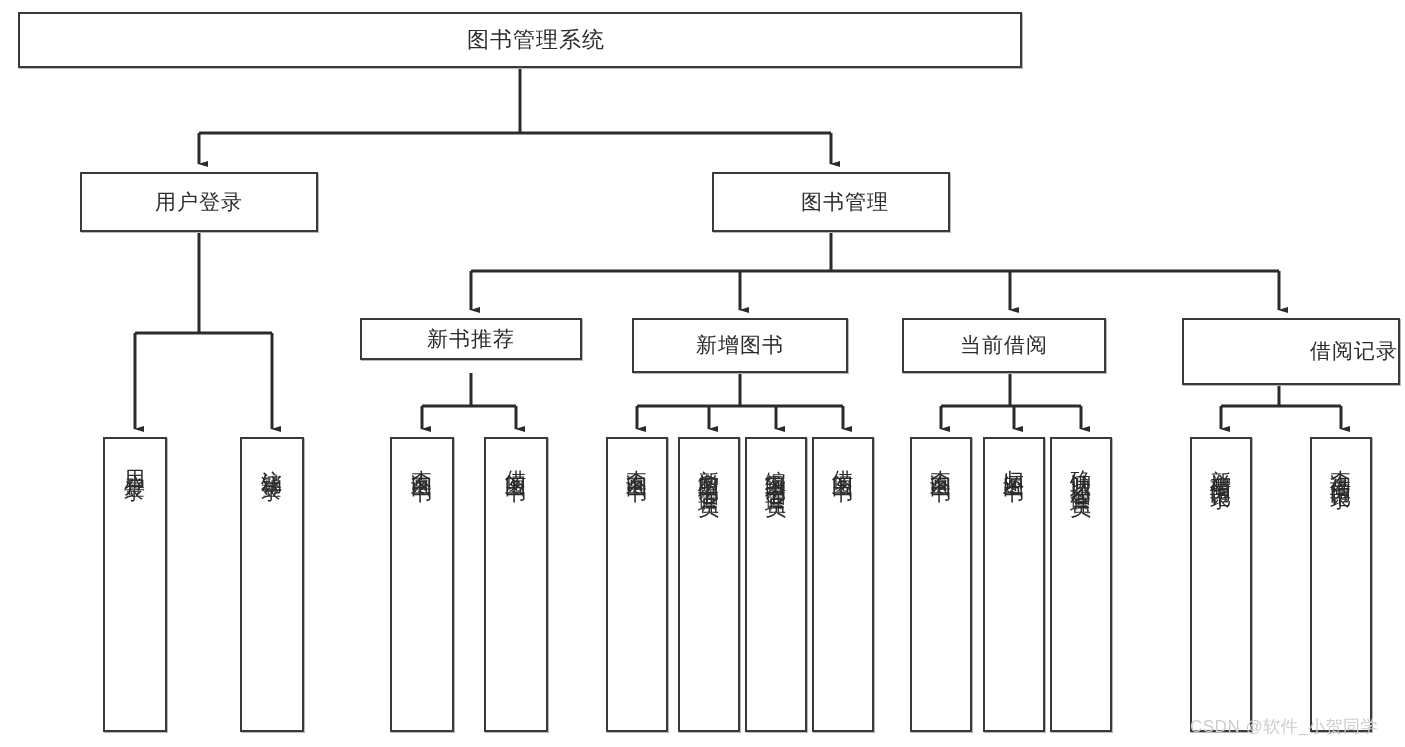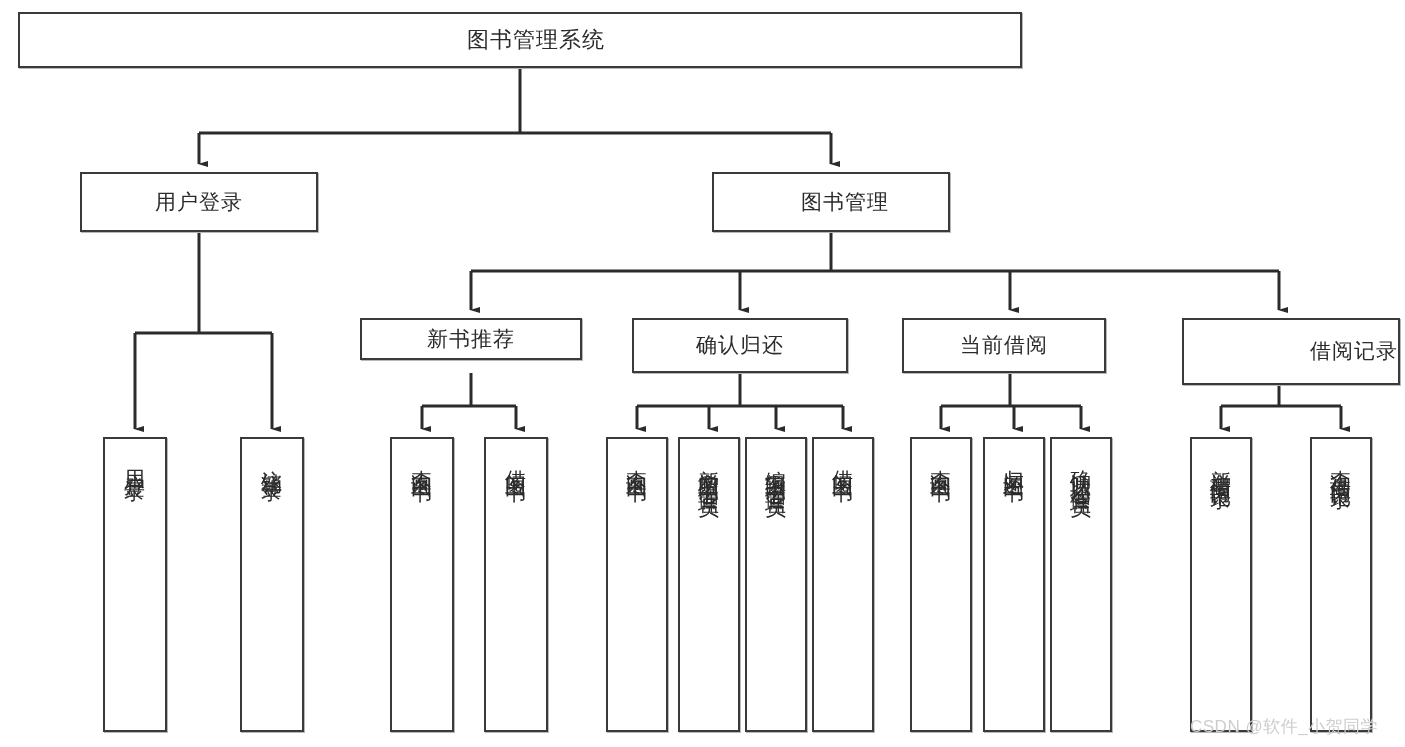--- a/index.html
+++ b/index.html
@@ -134,21 +134,21 @@
     <span class="node-label">用户登录</span>
   </div>
   <div class="node" style="left:712px; top:172px; width:238px; height:60px;padding-left:28px;">
     <span class="node-label">图书管理</span>
   </div>
 
   <div class="node" style="left:360px; top:318px; width:222px; height:42px;">
     <span class="node-label">新书推荐</span>
   </div>
   <div class="node" style="left:632px; top:318px; width:216px; height:55px;">
-    <span class="node-label">确认归还</span>
+    <span class="node-label">新增图书</span>
   </div>
   <div class="node" style="left:902px; top:318px; width:204px; height:55px;">
     <span class="node-label">当前借阅</span>
   </div>
   <div class="node" style="left:1182px; top:318px; width:218px; height:67px;justify-content:flex-end;">
     <span class="node-label">借阅记录</span>
   </div>
 
   <div class="node vertical" style="left:103px; top:437px; width:64px; height:295px;">
     <span class="node-label">用户登录</span>

